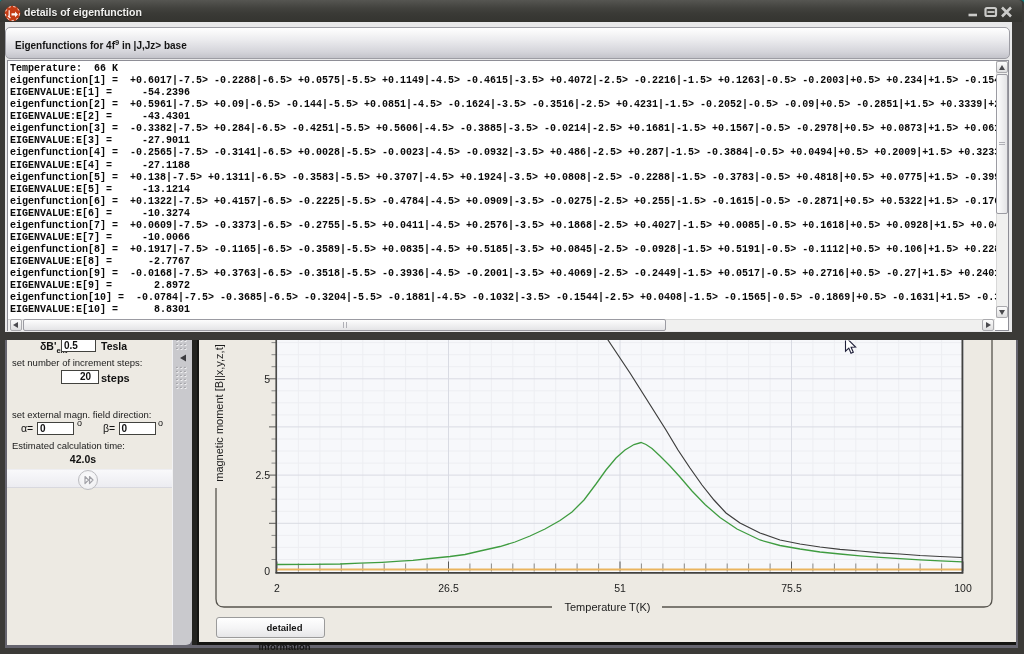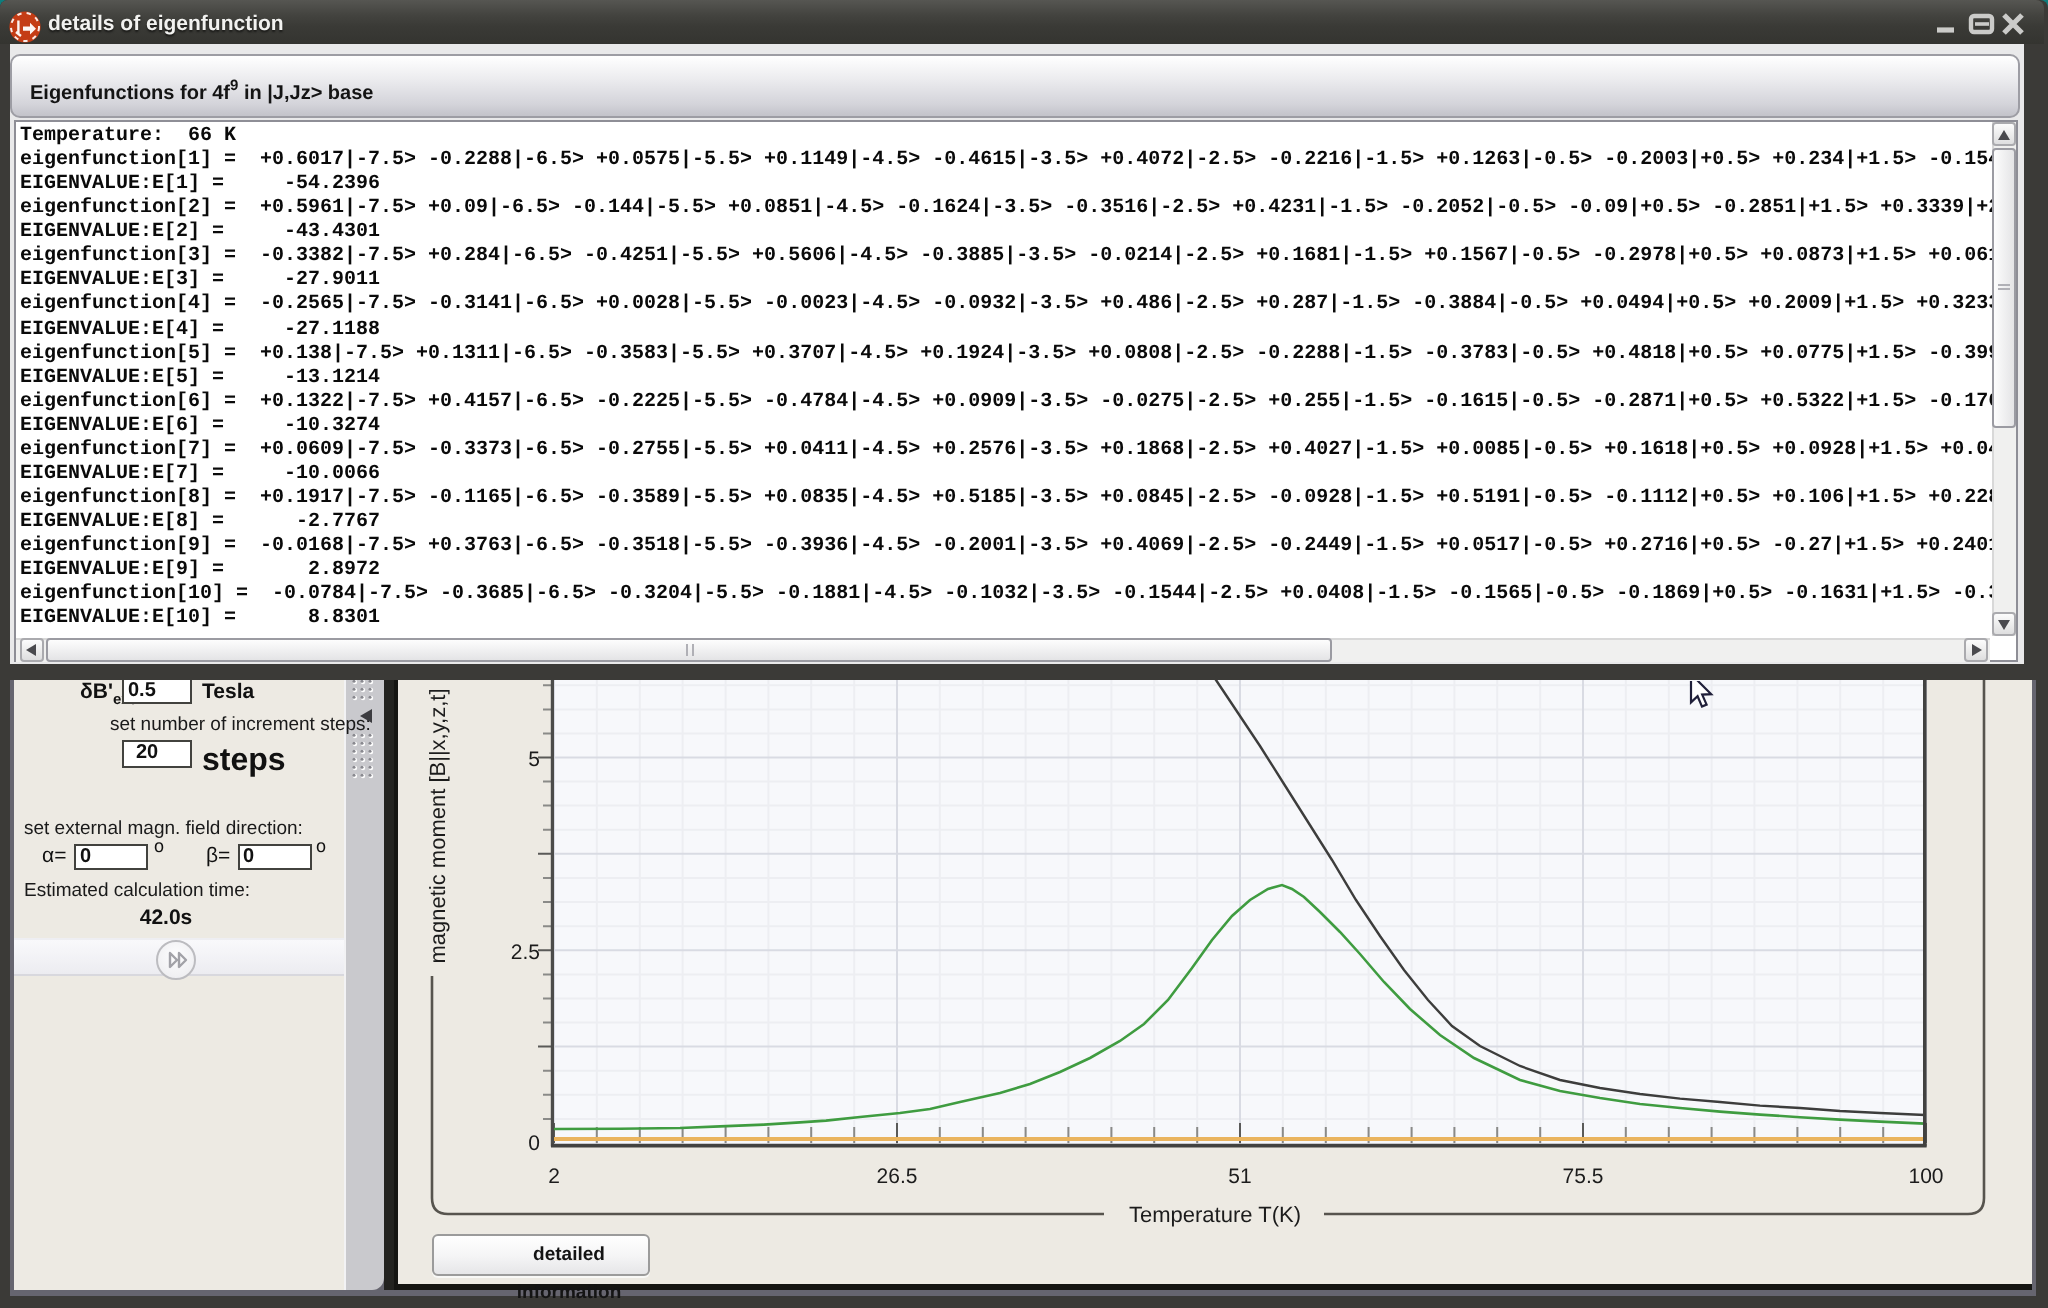--- a/index.html
+++ b/index.html
@@ -15,23 +15,23 @@
 
   <div class="abs" style="left:172px;top:331px;width:20px;height:313.5px;background:#c9c9cd;border-left:1px solid #f2f2f4;border-radius:0 0 6px 0;"></div>
 
   <div class="abs" style="left:192px;top:331px;width:5px;height:313.5px;background:#232320;"></div>
 
   <div class="abs" style="left:197px;top:331px;width:818.5px;height:313.5px;background:#edeae3;border-left:2px solid #151512;border-bottom:3px solid #151512;"></div>
 
   <div class="abs" style="left:12px;top:340px;width:120px;font-weight:bold;font-size:10.5px;color:#111;margin-left:28px;">δB'<sub style="font-size:7.5px;">ext</sub>=</div>
   <div class="abs" style="left:61px;top:338.5px;width:35px;height:13px;background:#fff;border:1.4px solid #42423e;font-weight:bold;font-size:10px;padding:0 2px;color:#111;">0.5</div>
   <div class="abs" style="left:101px;top:340px;font-weight:bold;font-size:10.5px;color:#111;">Tesla</div>
-  <div class="abs" style="left:12px;top:356.5px;font-size:9.5px;color:#1a1a1a;margin-left:43px;">set number of increment steps:</div>
-  <div class="abs" style="left:61px;top:370px;width:35px;height:14px;background:#fff;border:1.4px solid #42423e;font-weight:bold;font-size:10px;padding:0 6px;color:#111;">20</div>
-  <div class="abs" style="left:101px;top:372px;font-weight:bold;font-size:16px;color:#111;">steps</div>
+  <div class="abs" style="left:12px;top:356.5px;font-size:9.5px;color:#1a1a1a;">set number of increment steps:</div>
+  <div class="abs" style="left:61px;top:370px;width:35px;height:14px;background:#fff;border:1.4px solid #42423e;font-weight:bold;font-size:10px;padding:0 18px;color:#111;">20</div>
+  <div class="abs" style="left:101px;top:372px;font-weight:bold;font-size:11px;color:#111;">steps</div>
   <div class="abs" style="left:12px;top:408.5px;font-size:9.5px;color:#1a1a1a;">set external magn. field direction:</div>
   <div class="abs" style="left:21px;top:422px;font-size:10.5px;color:#111;">α=</div>
   <div class="abs" style="left:37px;top:421.5px;width:37px;height:13px;background:#fff;border:1.4px solid #42423e;font-weight:bold;font-size:10px;padding:0 2px;color:#111;">0</div>
   <div class="abs" style="left:77px;top:418px;font-size:9px;color:#111;">o</div>
   <div class="abs" style="left:103px;top:422px;font-size:10.5px;color:#111;">β=</div>
   <div class="abs" style="left:118.5px;top:421.5px;width:37px;height:13px;background:#fff;border:1.4px solid #42423e;font-weight:bold;font-size:10px;padding:0 2px;color:#111;">0</div>
   <div class="abs" style="left:158px;top:418px;font-size:9px;color:#111;">o</div>
   <div class="abs" style="left:12px;top:439.5px;font-size:9.5px;color:#1a1a1a;">Estimated calculation time:</div>
   <div class="abs" style="left:0px;top:453px;width:166px;text-align:center;font-weight:bold;font-size:10.5px;color:#111;">42.0s</div>
 

